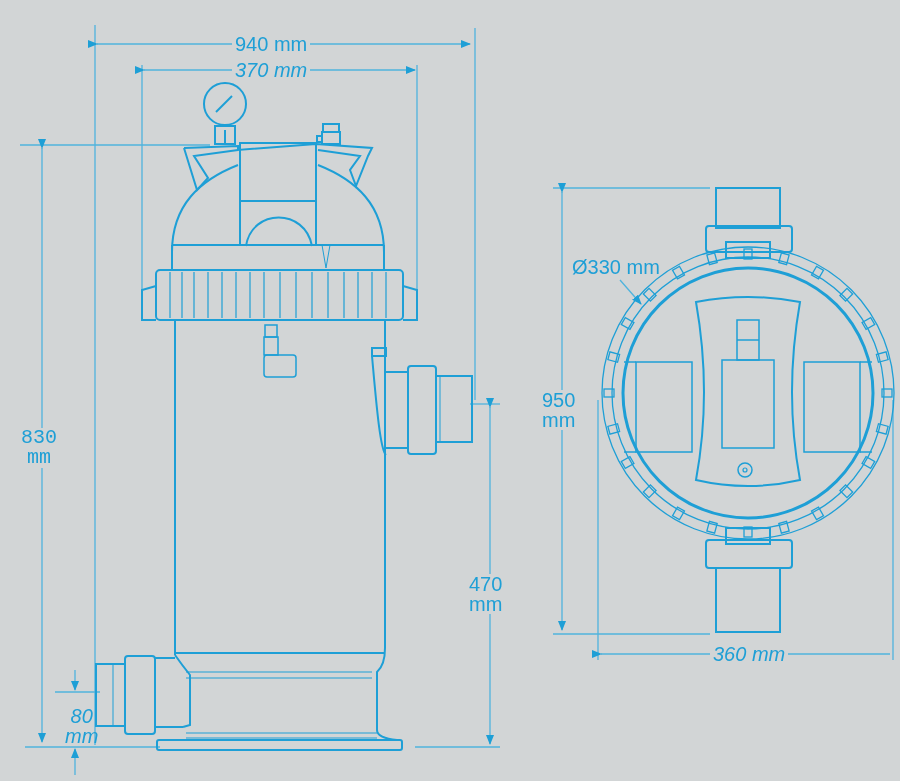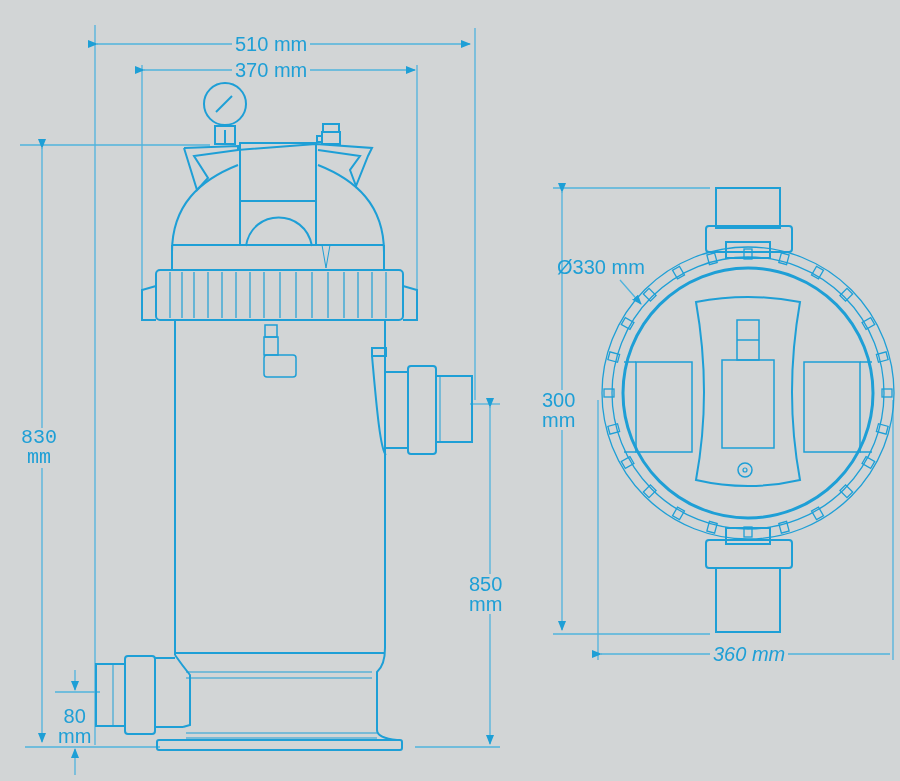--- a/index.html
+++ b/index.html
@@ -245,40 +245,40 @@
     <line x1="624" y1="362" x2="636" y2="362" stroke-width="1.5"></line>
     <line x1="624" y1="452" x2="636" y2="452" stroke-width="1.5"></line>
     <line x1="860" y1="362" x2="872" y2="362" stroke-width="1.5"></line>
     <line x1="860" y1="452" x2="872" y2="452" stroke-width="1.5"></line>
 
     <circle cx="745" cy="470" r="7" stroke-width="1.5"></circle>
     <circle cx="745" cy="470" r="2" stroke-width="1.2"></circle>
   </g>
 </svg>
 
-<div class="lbl" style="left:232px; top:34px;">510 mm</div>
-<div class="lbl" style="left:232px; top:60px;">370 mm</div>
+<div class="lbl" style="left:232px; top:34px;">940 mm</div>
+<div class="lbl" style="left:232px; top:60px;font-style:italic;">370 mm</div>
 
 <div class="lbl stack" style="left:18px; top:428px;font-family:Liberation Mono, monospace;">
   <span>830</span>
   <span>mm</span>
 </div>
 
 <div class="lbl stack" style="left:466px; top:574px;">
-  <span>850</span>
-  <span>mm</span>
-</div>
-
-<div class="lbl stack" style="left:55px; top:706px; background:transparent;">
+  <span>470</span>
+  <span>mm</span>
+</div>
+
+<div class="lbl stack" style="left:62px; top:706px; background:transparent;font-style:italic;">
   <span>80</span>
   <span>mm</span>
 </div>
 
-<div class="lbl" style="left:554px; top:257px; background:transparent;text-align:center;">Ø330 mm</div>
+<div class="lbl" style="left:569px; top:257px; background:transparent;text-align:center;">Ø330 mm</div>
 
 <div class="lbl stack" style="left:539px; top:390px;">
-  <span>300</span>
+  <span>950</span>
   <span>mm</span>
 </div>
 
 <div class="lbl" style="left:710px; top:644px;font-style:italic;">360 mm</div>
 
 </div>
 
 </body></html>

